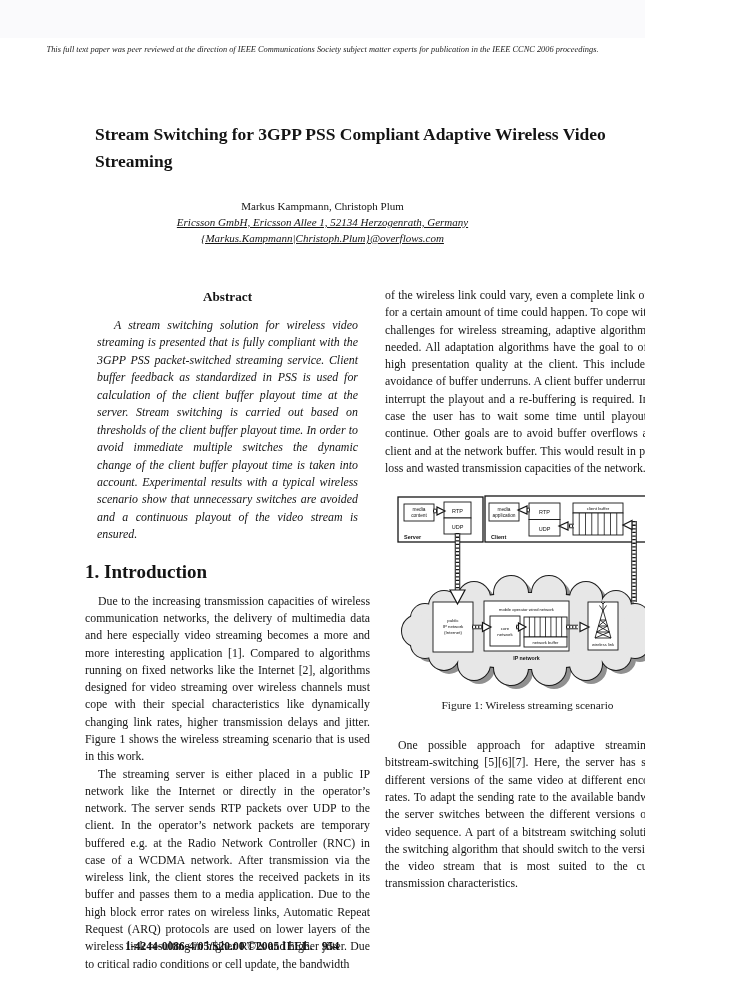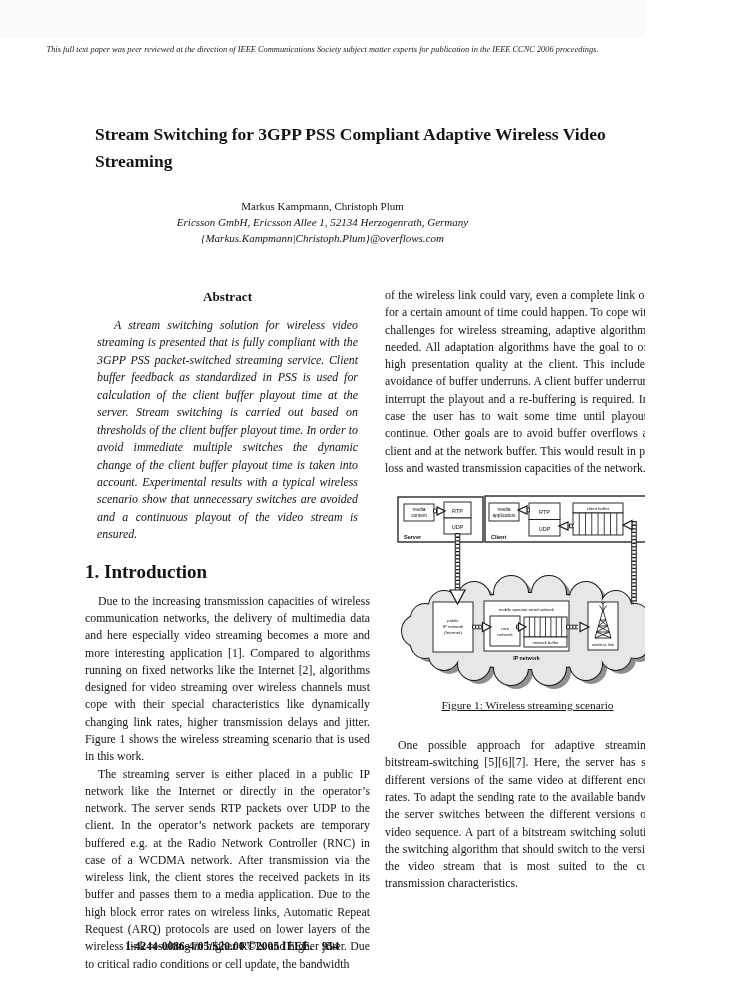--- a/index.html
+++ b/index.html
@@ -13,34 +13,34 @@
     font-style:italic; font-size:8.4px; color:#222;
   }
   .title {
     position:absolute; top:121px; left:95px; width:565px; text-align:left;
     font-weight:bold; font-size:17.5px; line-height:1.55;
   }
   .authors-block {
     position:absolute; top:199px; left:0; right:0; text-align:center;
     font-size:11px; line-height:1.45;
   }
-  .authors-block .it { font-style:italic; }
+  .authors-block .it { font-style:italic;text-decoration:underline; }
   .columns { position:absolute; top:287px; left:85px; width:585px; display:flex; gap:15px; }
   .col { width:285px; }
   .abstract-heading { text-align:center; font-weight:bold; font-size:13.2px; margin:2px 0 12px 0; }
   .abstract-body {
     font-style:italic; font-size:11.9px; line-height:1.465; text-align:justify;
     text-indent:17px; margin:12px;
   }
   .section-heading { font-weight:bold; font-size:19px; margin:17px 0 10px 0; }
   .para { font-size:11.8px; line-height:1.465; text-align:justify; margin:0; }
   .indent { text-indent:13px; }
   .para + .para { margin-top:0; }
   .figure-wrap { width:270px; margin:12px auto 0 auto; }
-  .figure-caption { text-align:center; font-size:11.4px; margin-top:6px;text-decoration:underline; }
+  .figure-caption { text-align:center; font-size:11.4px; margin-top:6px; }
   .para-after-figure { margin-top:26px; }
   .footer-copyright {
     position:absolute; left:89px; top:940px; font-weight:bold; font-size:11.6px;margin-left:36px;
   }
   .footer-page {
     position:absolute; left:16px; right:0; top:940px; text-align:center;
     font-weight:bold; font-size:11.6px;
   }
   
   .fbox  { fill:#ffffff; stroke:#161616; stroke-width:1.8; }

